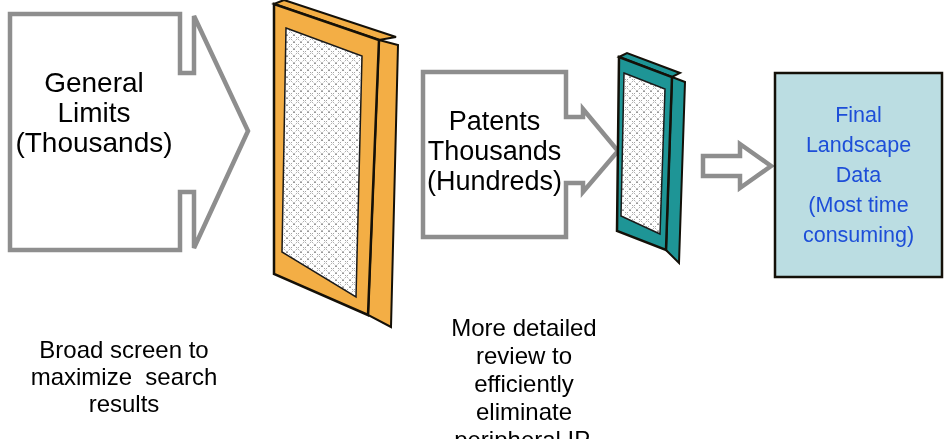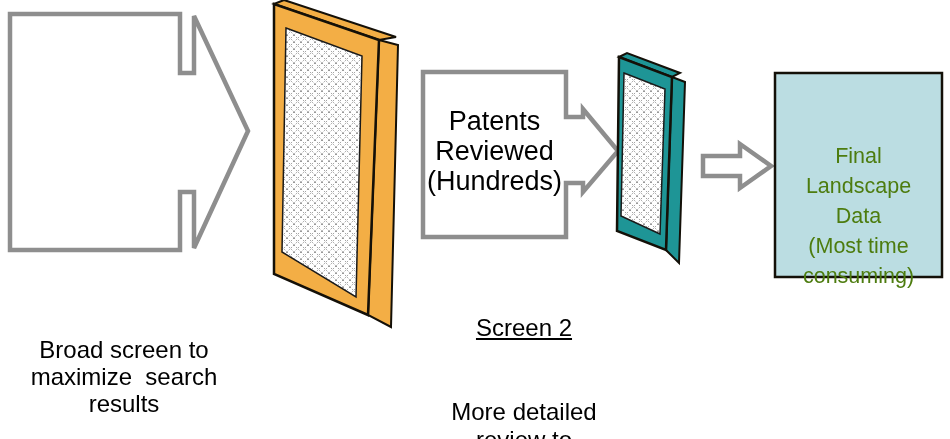--- a/index.html
+++ b/index.html
@@ -26,22 +26,22 @@
     white-space: pre-wrap;
     color: #000000;
   }
   .arrow1-label { left: 8px;   top: 68px;  width: 172px; font-size: 28px; line-height: 30px; }
   .arrow2-label { left: 421px; top: 106px; width: 147px; font-size: 27px; line-height: 30px; }
   .caption1 { left: 8px;   top: 282px; width: 232px; font-size: 24px; line-height: 27px; }
   .caption2 { left: 438px; top: 258px; width: 172px; font-size: 24px; line-height: 28px; }
   .cap-title { text-decoration: underline; }
   .box-label {
     left: 778px; top: 75px; width: 161px; height: 200px;
-    font-size: 21.5px; line-height: 30px; color: #4d7c0f;
-    display: flex; align-items: center; justify-content: center; margin-top: 41px;
+    font-size: 21.5px; line-height: 30px; color: #1d4ed8;
+    display: flex; align-items: center; justify-content: center;
   }
 </style>
 </head>
 <body>
 
 <div class="canvas">
 
   <svg viewBox="0 0 950 439" aria-hidden="true">
     <defs>
       <pattern id="meshPattern" width="7" height="7" patternUnits="userSpaceOnUse">
@@ -66,33 +66,35 @@
     <g>
       <polygon class="edge" points="672,77 685,82 679,263 666,250" fill="#1E9596"></polygon>
       <polygon class="edge" points="619,57 627,53 680,73 672,77" fill="#1E9596"></polygon>
       <polygon class="edge2" points="619,57 672,77 666,250 617,231" fill="#1E9596"></polygon>
       <polygon class="mesh-edge" fill="url(#meshPattern)" points="624,73 665,89 660,234 621,216"></polygon>
     </g>
 
     <rect class="edge2" x="775" y="73" width="167" height="204" fill="#BBDDE2"></rect>
   </svg>
 
+  <div class="label arrow1-label">General
+Limits
+(Thousands)</div>
 
   <div class="label arrow2-label">Patents
-Reviewed
+Thousands
 (Hundreds)</div>
 
   <div class="caption caption1">
     <div class="cap-body">Broad screen to
 maximize  search
 results</div>
   </div>
 
   <div class="caption caption2">
-    <div class="cap-title">Screen 2</div>
     <div class="cap-body">More detailed
 review to
 efficiently
 eliminate
 peripheral IP.</div>
   </div>
 
   <div class="label box-label">Final
 Landscape
 Data

